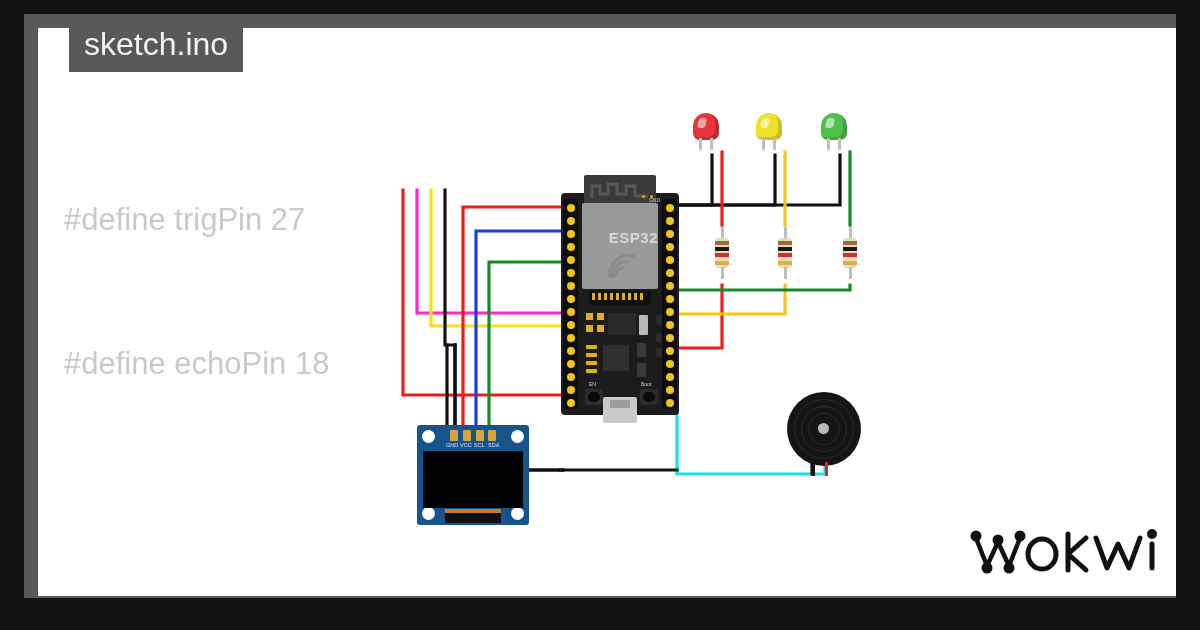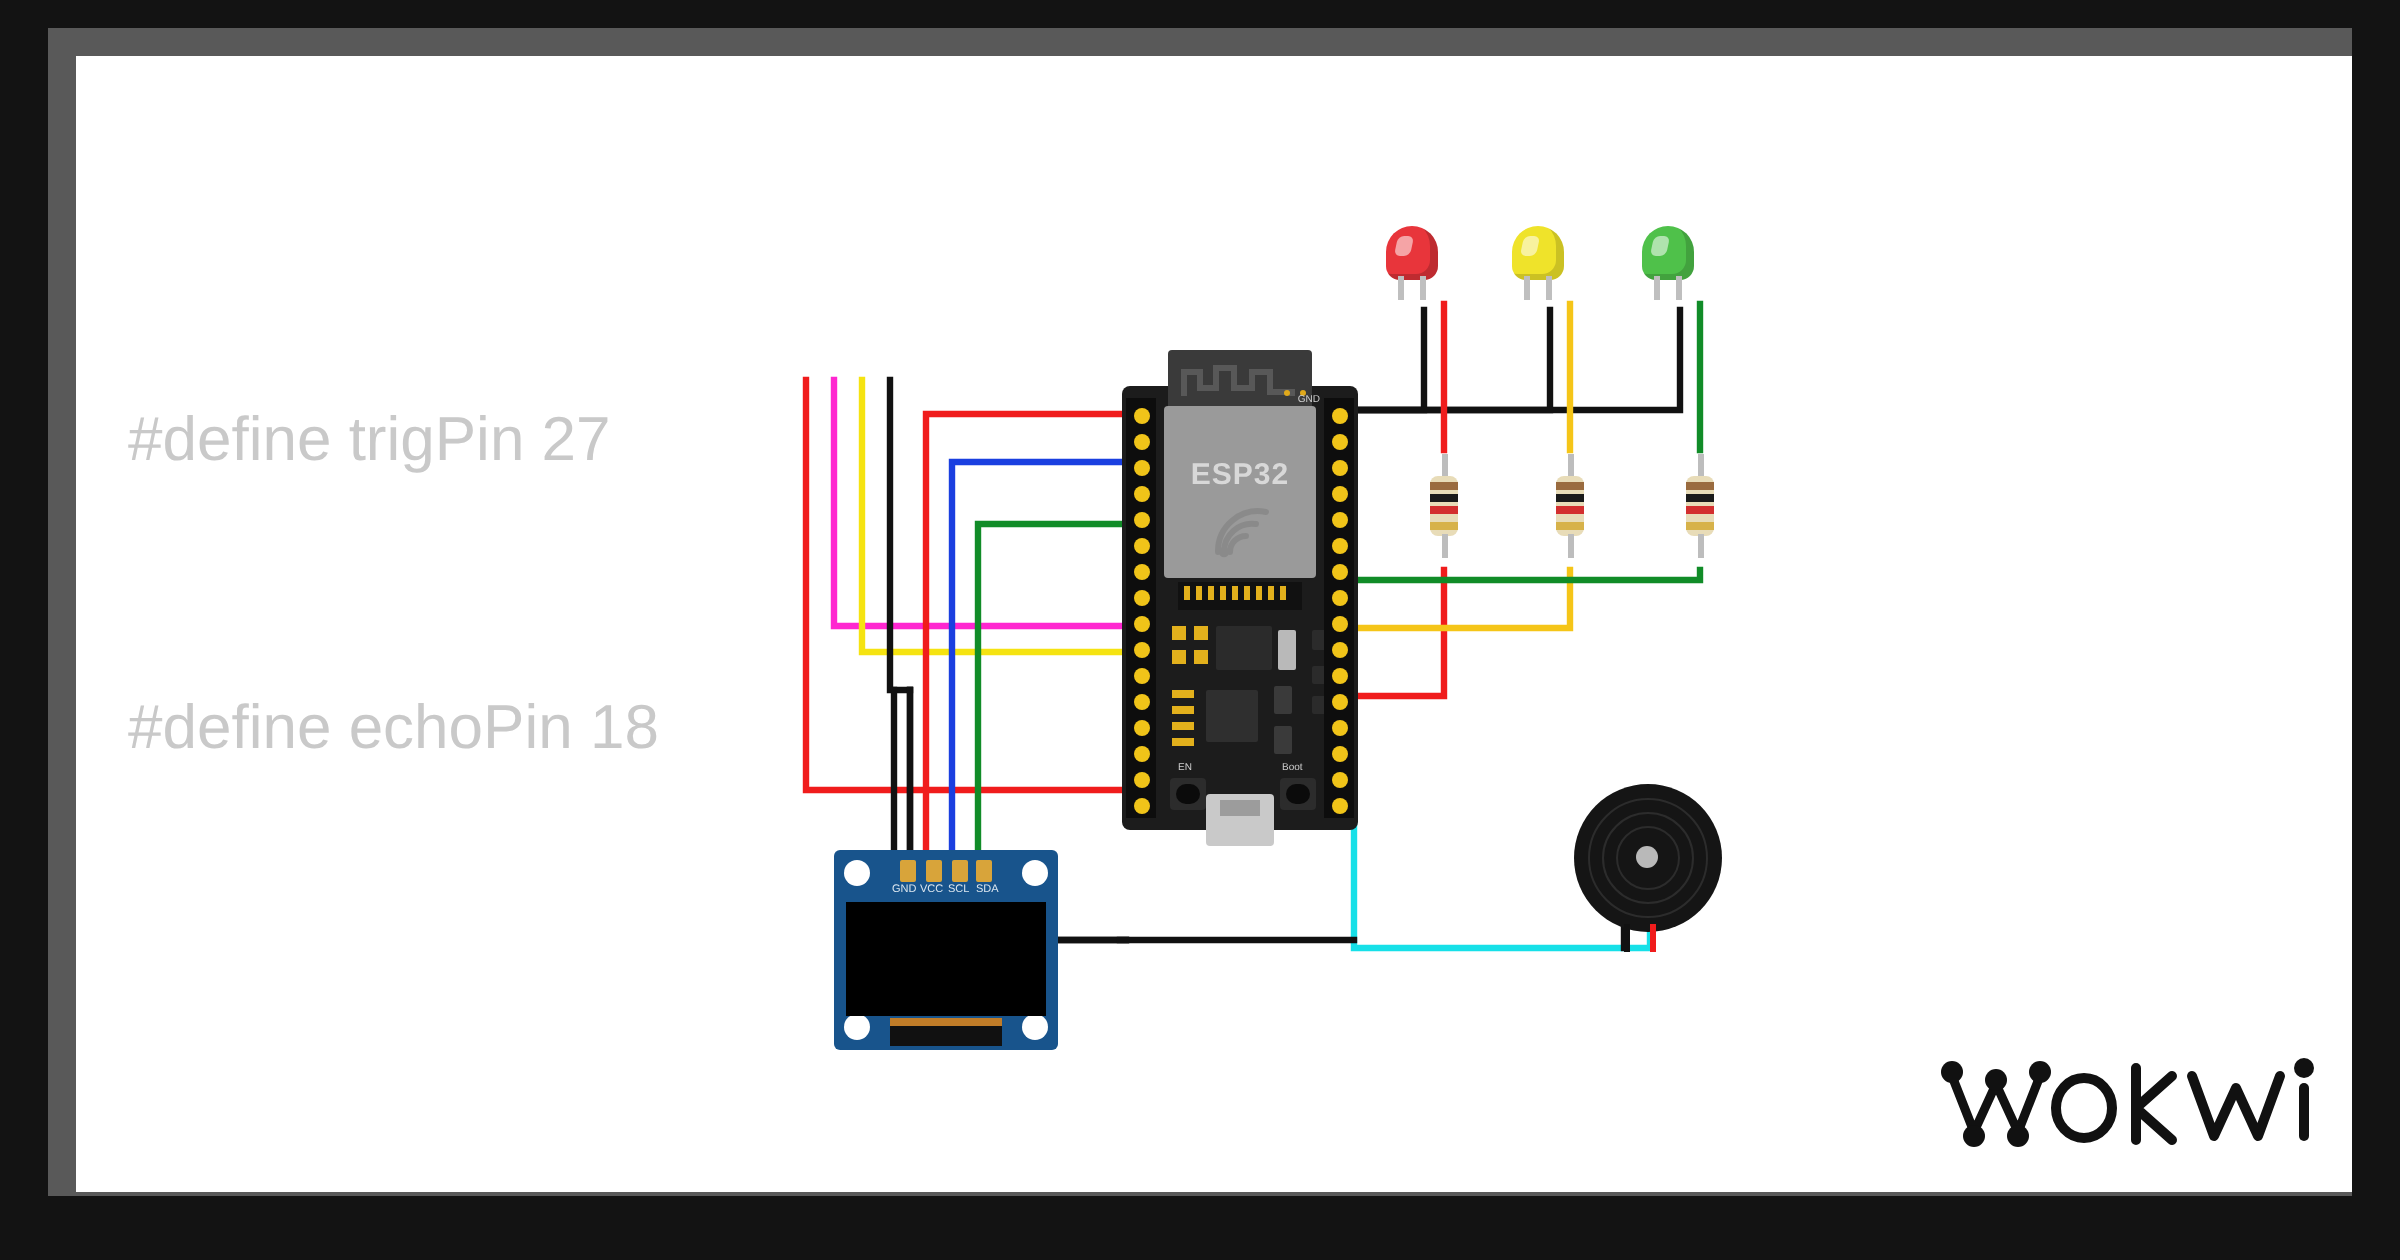--- a/index.html
+++ b/index.html
@@ -65,21 +65,21 @@
      writing-mode:vertical-rl;transform:rotate(180deg);letter-spacing:.3px;font-family:"Liberation Sans",sans-serif;}
 
   
   .esp{position:absolute;left:561px;top:193px;width:118px;height:222px;background:#1c1c1c;border-radius:4px;}
   .esp .rail{position:absolute;top:6px;width:15px;height:210px;background:#0d0d0d;}
   .esp .railL{left:2px;} .esp .railR{right:2px;}
   .esp .pin{position:absolute;width:8px;height:8px;border-radius:50%;background:#f0c419;left:3.5px;}
   .esp .mod{position:absolute;left:23px;top:-18px;width:72px;height:30px;background:#3a3a3a;border-radius:2px;}
   .esp .ant{position:absolute;left:6px;top:5px;width:60px;height:20px;}
   .esp .shield{position:absolute;left:21px;top:10px;width:76px;height:86px;background:#9a9a9a;border-radius:2px;}
-  .esp .shield .t{position:absolute;left:0;right:0;top:26px;text-align:center;color:#d8d8d8;
+  .esp .shield .t{position:absolute;left:0;right:0;top:26px;text-align:right;color:#d8d8d8;
      font-size:15px;font-weight:bold;letter-spacing:.5px;font-family:"Liberation Sans",sans-serif;}
   .esp .shield .wifi{position:absolute;left:24px;top:48px;width:30px;height:28px;opacity:.35;}
   .esp .dots{position:absolute;left:81px;top:2px;width:14px;height:4px;}
   .esp .dots s{position:absolute;width:3px;height:3px;border-radius:50%;background:#e0a91b;text-decoration:none;}
   .esp .blk{position:absolute;background:#111;}
   .esp .chip{position:absolute;background:#2b2b2b;border-radius:1px;}
   .esp .gold{position:absolute;background:#e2b01c;}
   .esp .silv{position:absolute;background:#b9b9b9;border-radius:1px;}
   .esp .btn{position:absolute;width:18px;height:16px;background:#2c2c2c;border-radius:2px;}
   .esp .btn i{position:absolute;left:3px;top:3px;width:12px;height:10px;border-radius:5px;background:#0b0b0b;}
@@ -397,14 +397,15 @@
         <div class="r r2"></div>
         <div class="r r3"></div>
         <div class="hole"></div>
         <div class="lead" style="left:25px;background:#111111;"></div>
         <div class="lead" style="left:38px;background:#f01c1c;"></div>
       </div>
 
     </div>
   </div>
 
+  <div class="tab">sketch.ino</div>
 
 </div>
 
 </body></html>

